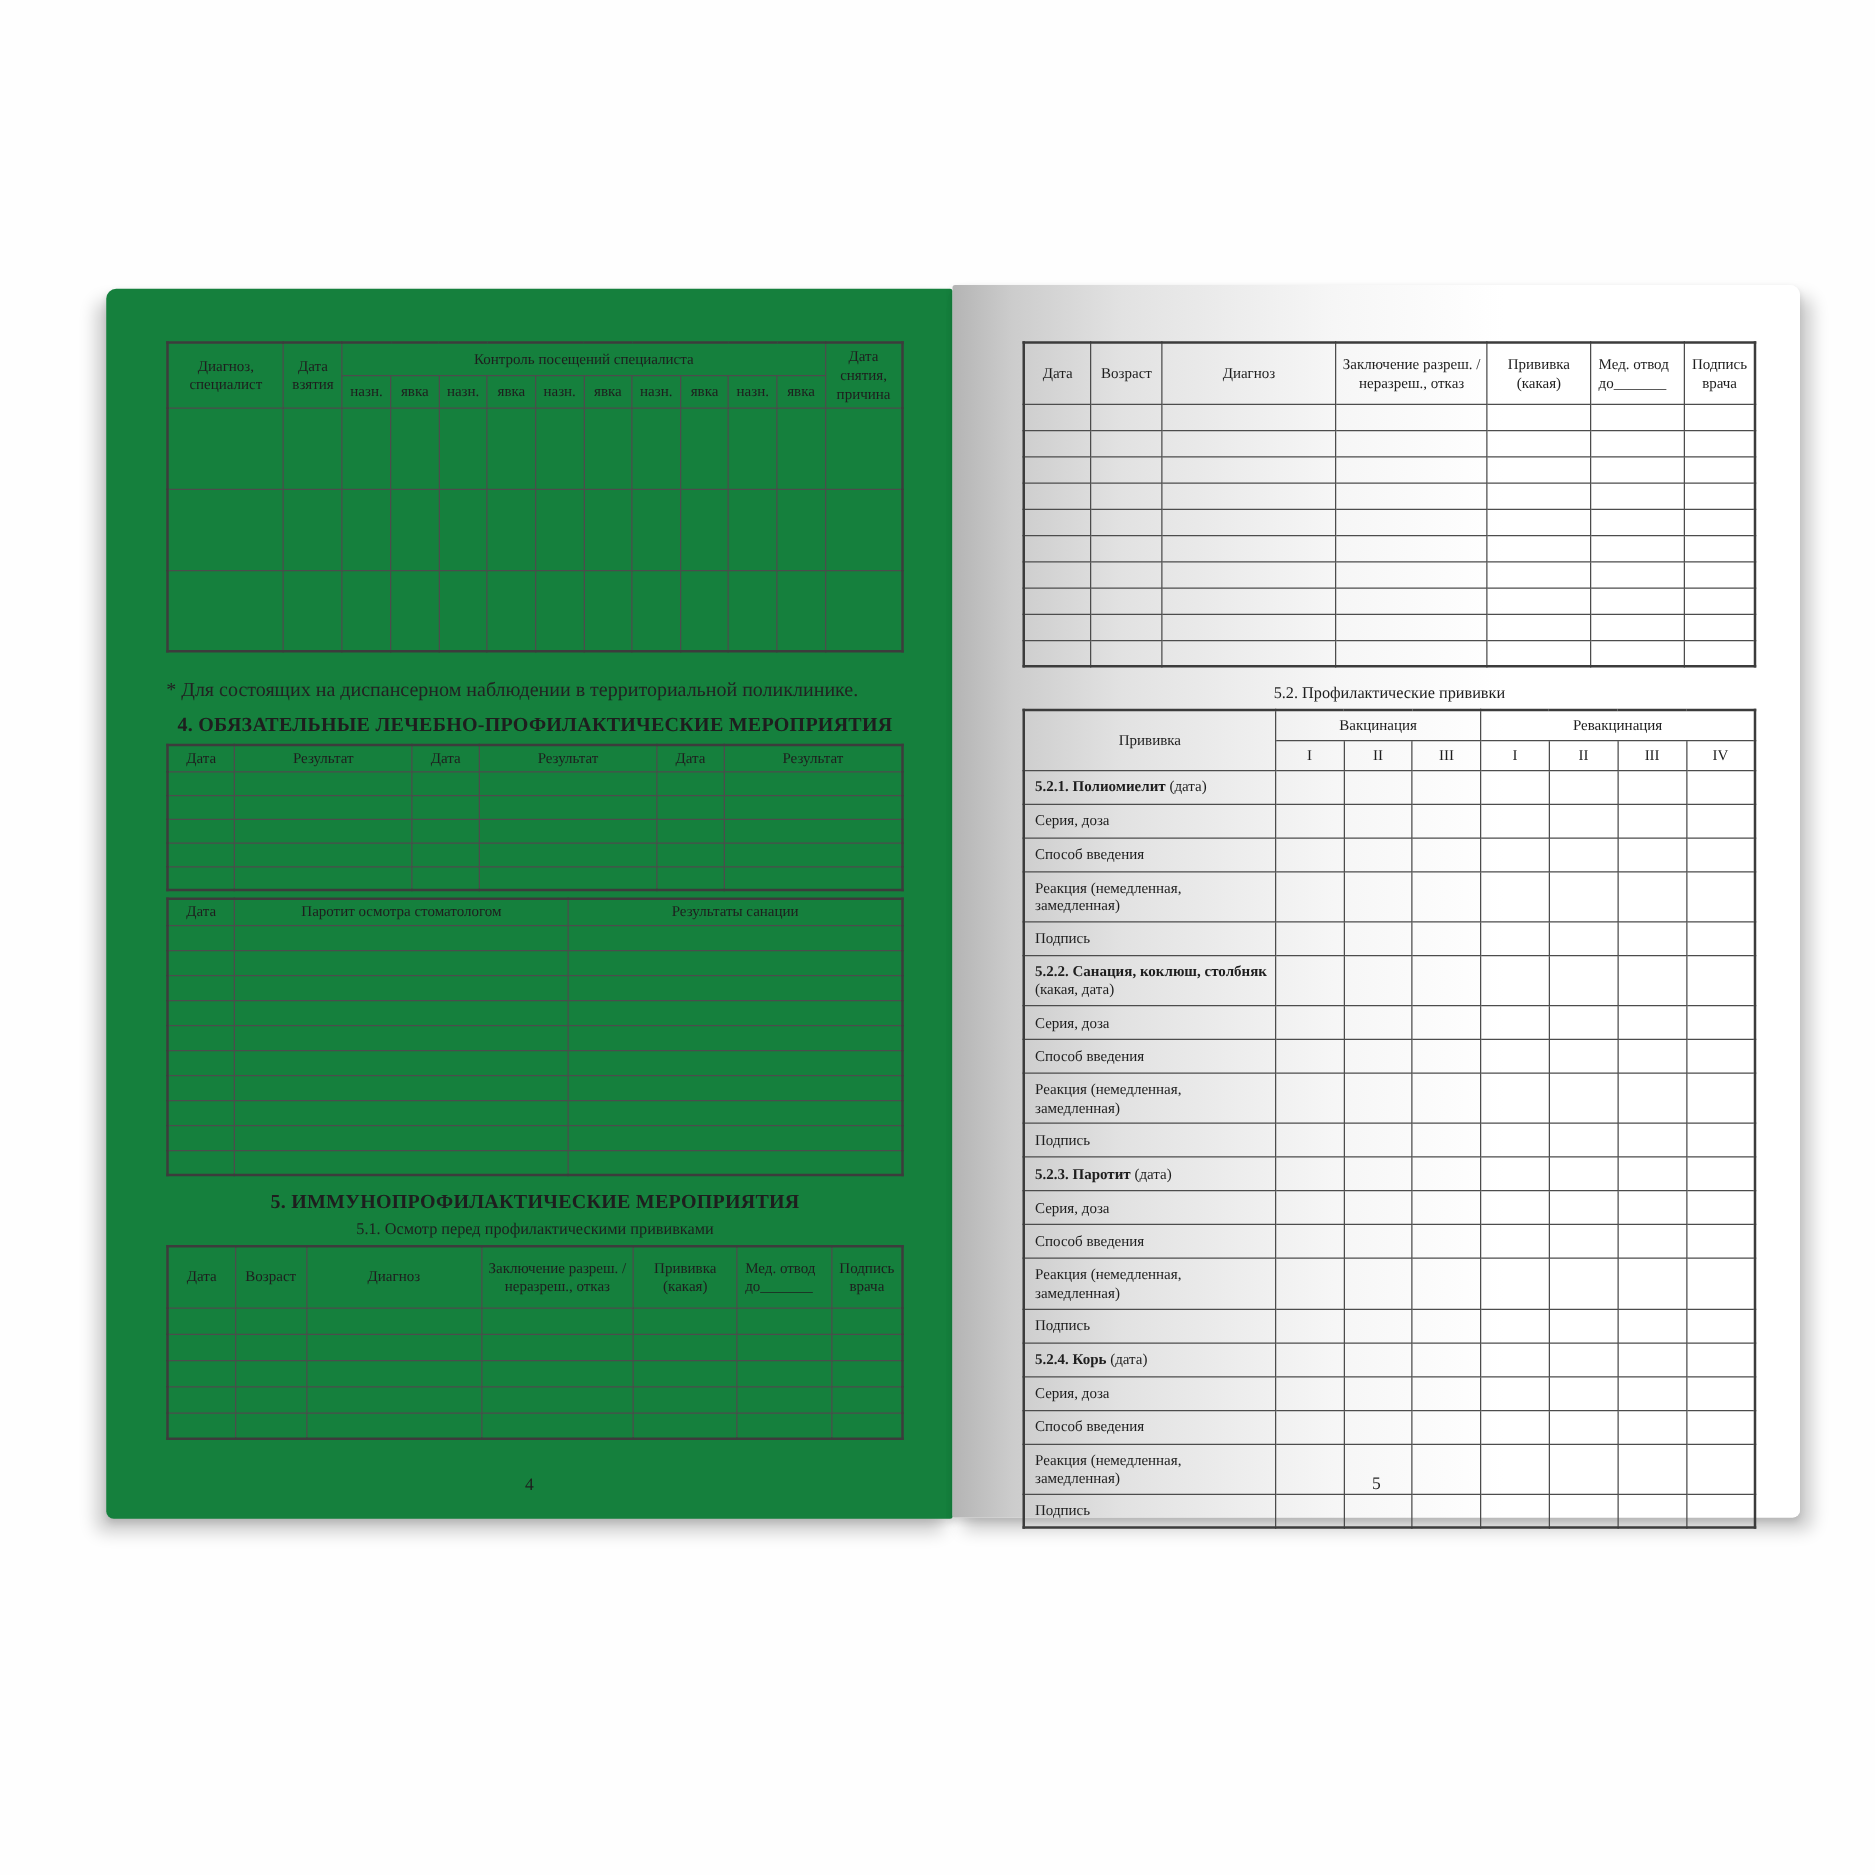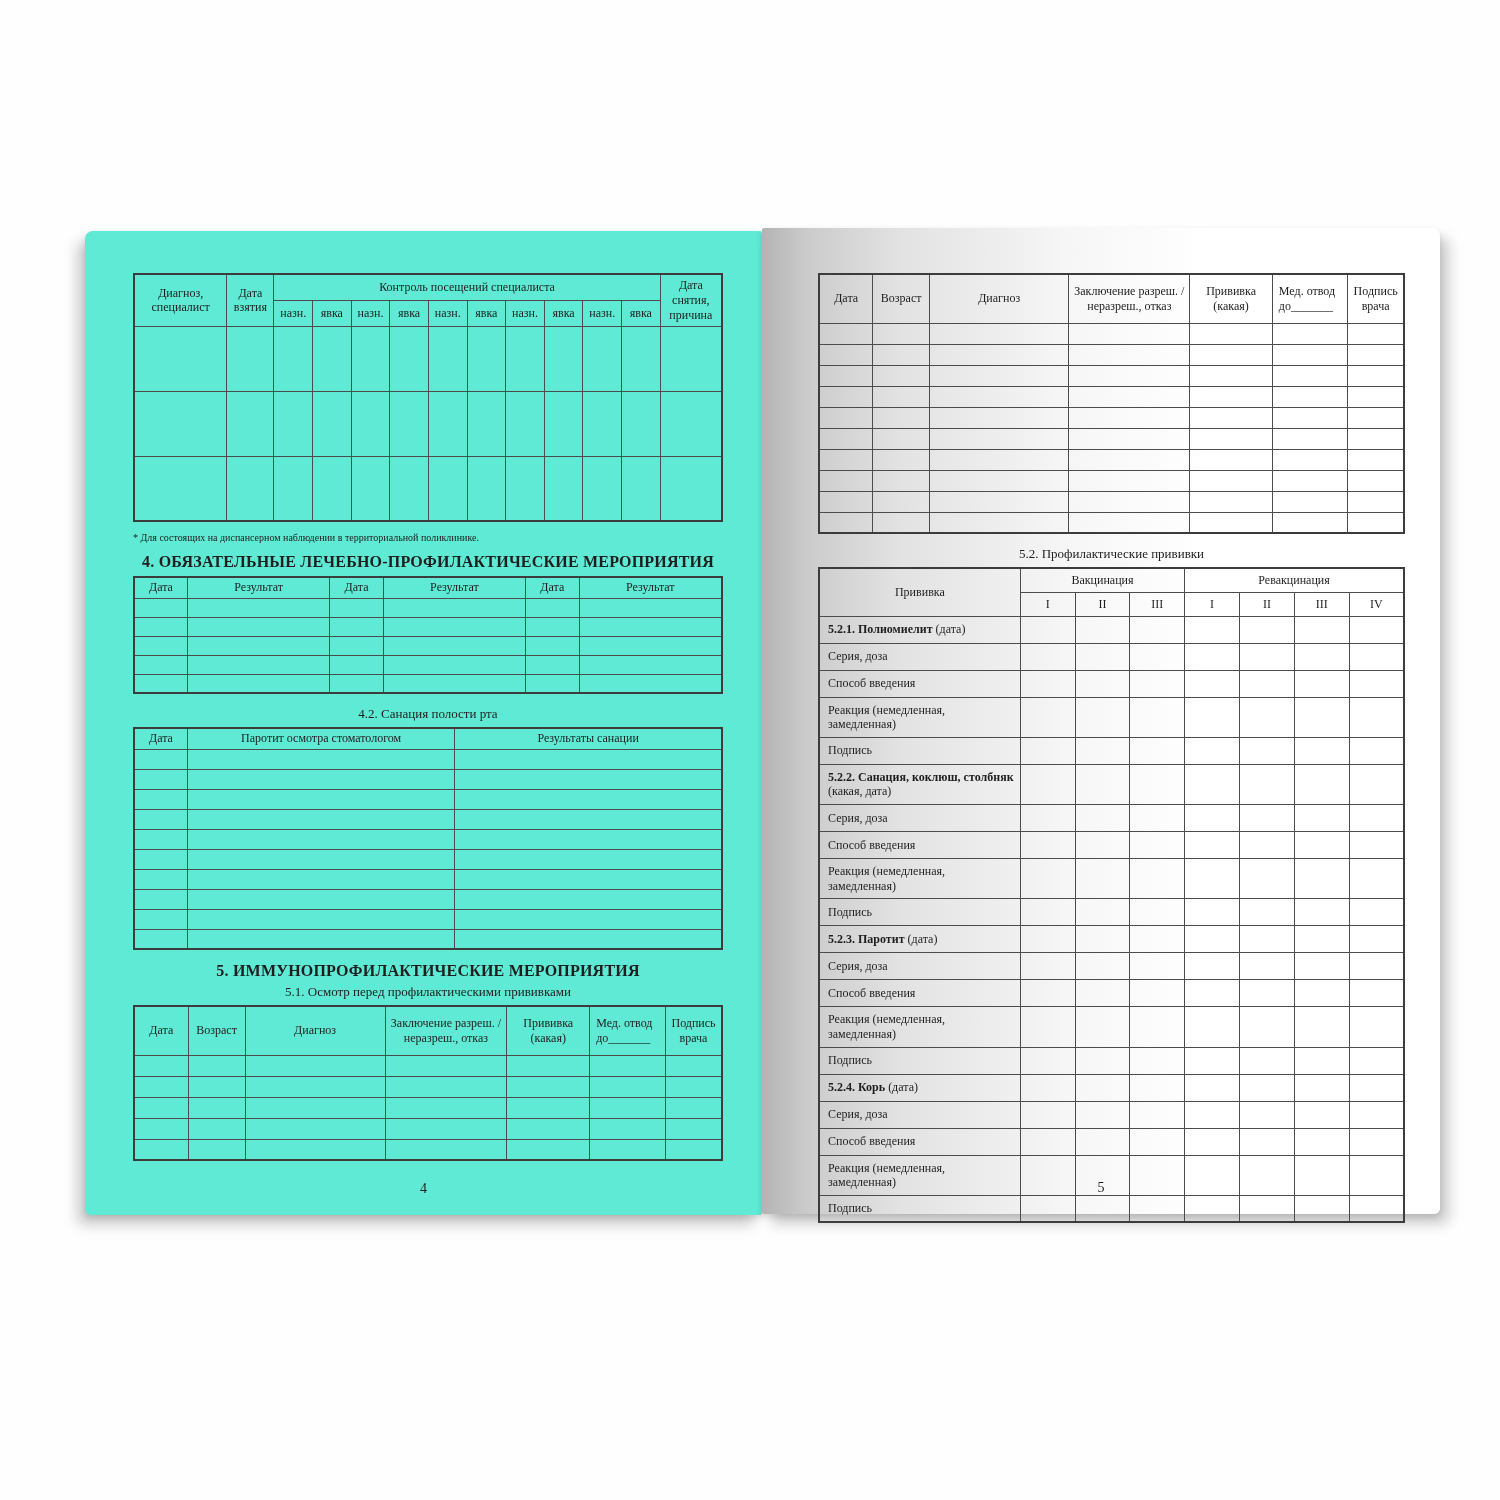--- a/index.html
+++ b/index.html
@@ -6,21 +6,21 @@
   body{
     width:1500px;height:1500px;
     background:#fdfdfd;
     font-family:"Liberation Serif","DejaVu Serif",serif;
     color:#1e1e1e;
     -webkit-font-smoothing:antialiased;
   }
   .canvas{position:relative;width:1500px;height:1500px;overflow:hidden;background:#fefefe;}
 
   
-  .page{position:absolute;background:#5eead4;}
+  .page{position:absolute;background:#15803d;}
   .page-left{
     left:85px;top:231px;width:677px;height:984px;
     border-radius:8px 2px 2px 6px;
     box-shadow:-8px 10px 14px rgba(0,0,0,.20), 0 3px 6px rgba(0,0,0,.12);
   }
   .page-right{
     left:762px;top:228px;width:678px;height:986px;
     border-radius:2px 8px 6px 2px;
     background:linear-gradient(to right,#b4b4b4 0,#cccccc 7%,#e2e2e2 20%,#f6f6f6 45%,#ffffff 65%);
     box-shadow:9px 10px 14px rgba(0,0,0,.20), 0 3px 6px rgba(0,0,0,.12);
@@ -58,21 +58,21 @@
   .t51 .cell-medotvod{text-align:left;padding-left:6px;}
 
   
   .t52 thead tr{height:24px;}
   .t52 td.label-cell{
     text-align:left;padding:5px 6px 5px 8px;font-size:12px;
   }
   .t52 tbody tr{height:27px;}
 
   
-  .footnote{margin-top:10px;font-size:10px;color:#222;}
+  .footnote{margin-top:22px;font-size:16px;color:#222;}
   .sec-title{margin-top:10px;text-align:center;font-size:16px;font-weight:bold;letter-spacing:.2px;}
   .sub-title{margin-top:4px;text-align:center;font-size:13px;font-weight:normal;}
   .tbl-gap{margin-top:5px;}
   .gap-lg{margin-top:12px;}
   .page-num{
     position:absolute;bottom:18px;left:0;width:100%;
     text-align:center;font-size:14px;color:#1e1e1e;
   }
 </style>
 </head>
@@ -228,21 +228,20 @@
               <td></td>
               <td></td>
               <td></td>
               <td></td>
               <td></td>
               <td></td>
             </tr>
           </tbody>
       </table>
 
-      <div class="sub-title gap-lg">4.2. Санация полости рта</div>
 
       <table class="t42 tbl-gap">
         <colgroup>
           <col style="width:9.1%">
             <col style="width:45.45%">
             <col style="width:45.45%">
         </colgroup>
         <thead>
           <tr>
             <th>Дата</th>

